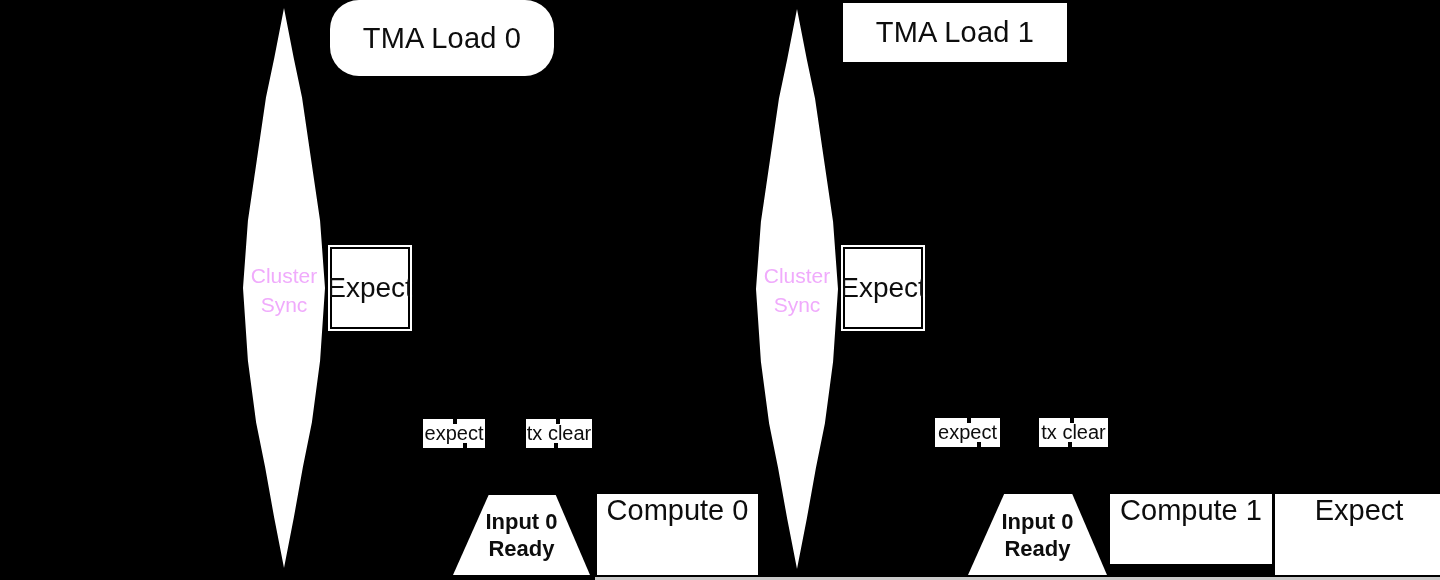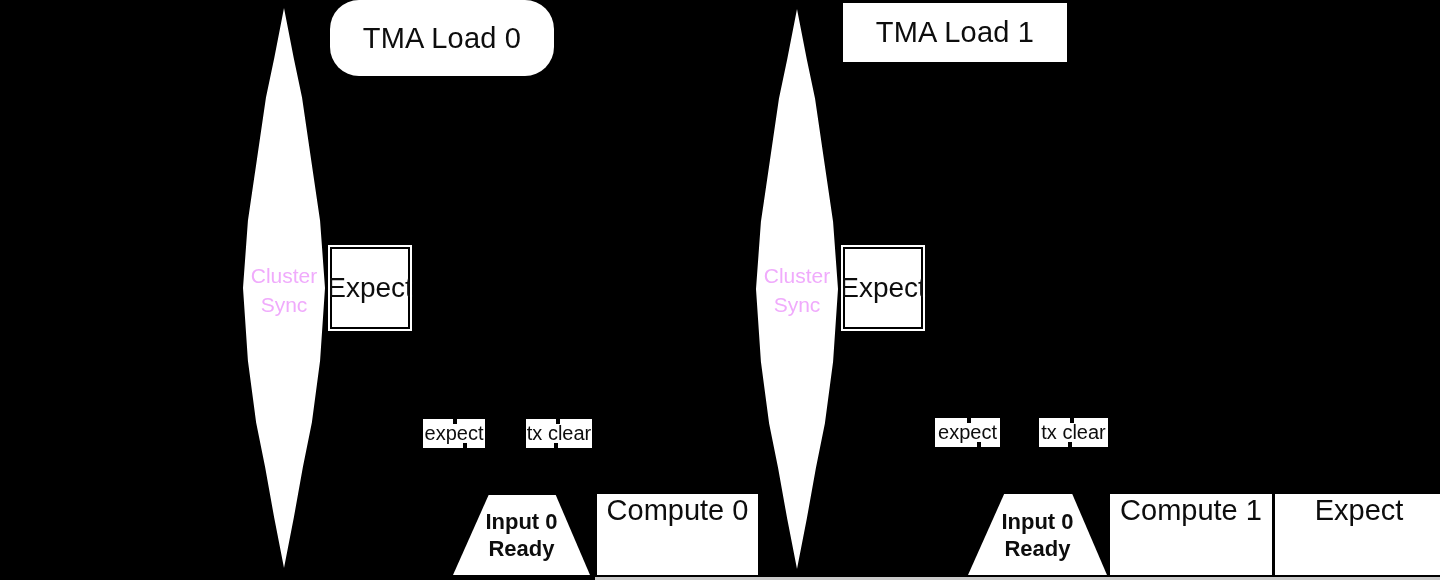--- a/index.html
+++ b/index.html
@@ -110,21 +110,21 @@
     <span class="tick top" style="left:45%;"></span>
     <span class="tick bottom" style="left:42%;"></span>
     <span>tx clear</span>
   </div>
 
   <div class="shape trapezoid" style="left:968px;top:494px;width:139px;height:81px;">
     <div>Input 0</div>
     <div>Ready</div>
   </div>
 
-  <div class="shape compute-box" style="left:1110px;top:494px;width:162px;height:81px;">
+  <div class="shape compute-box" style="left:1110px;top:494px;width:162px;height:70px;">
     <span>Compute 1</span>
   </div>
 
   <div class="shape compute-box" style="left:1275px;top:494px;width:168px;height:81px;">
     <span>Expect</span>
   </div>
 
   <div class="cropped-line" style="left:595px;top:577px;width:845px;height:3px;"></div>
 
 </div>

